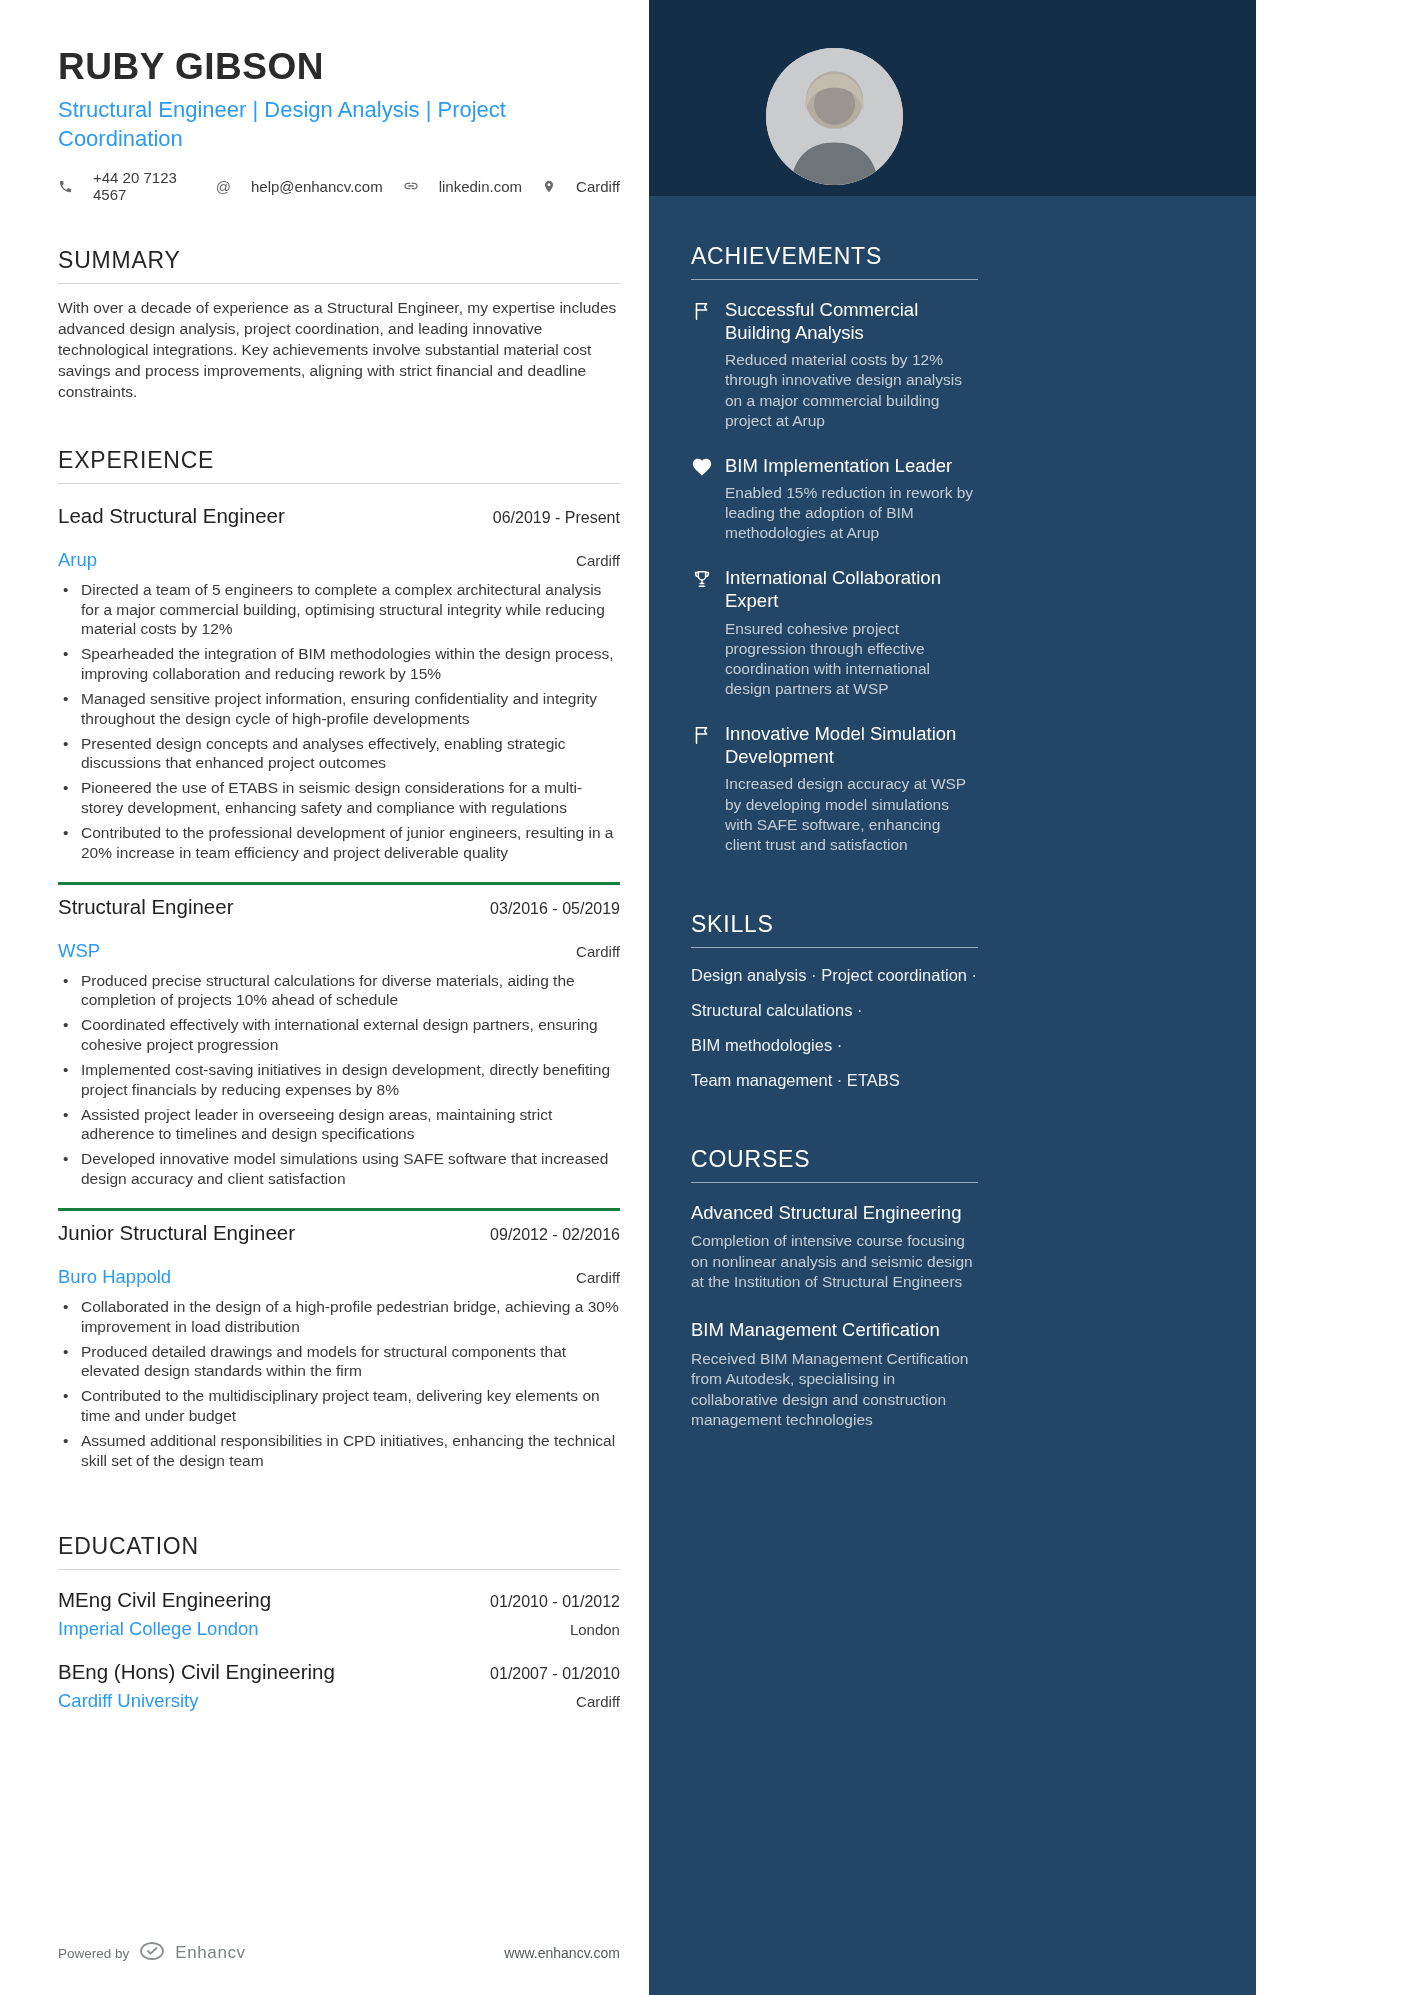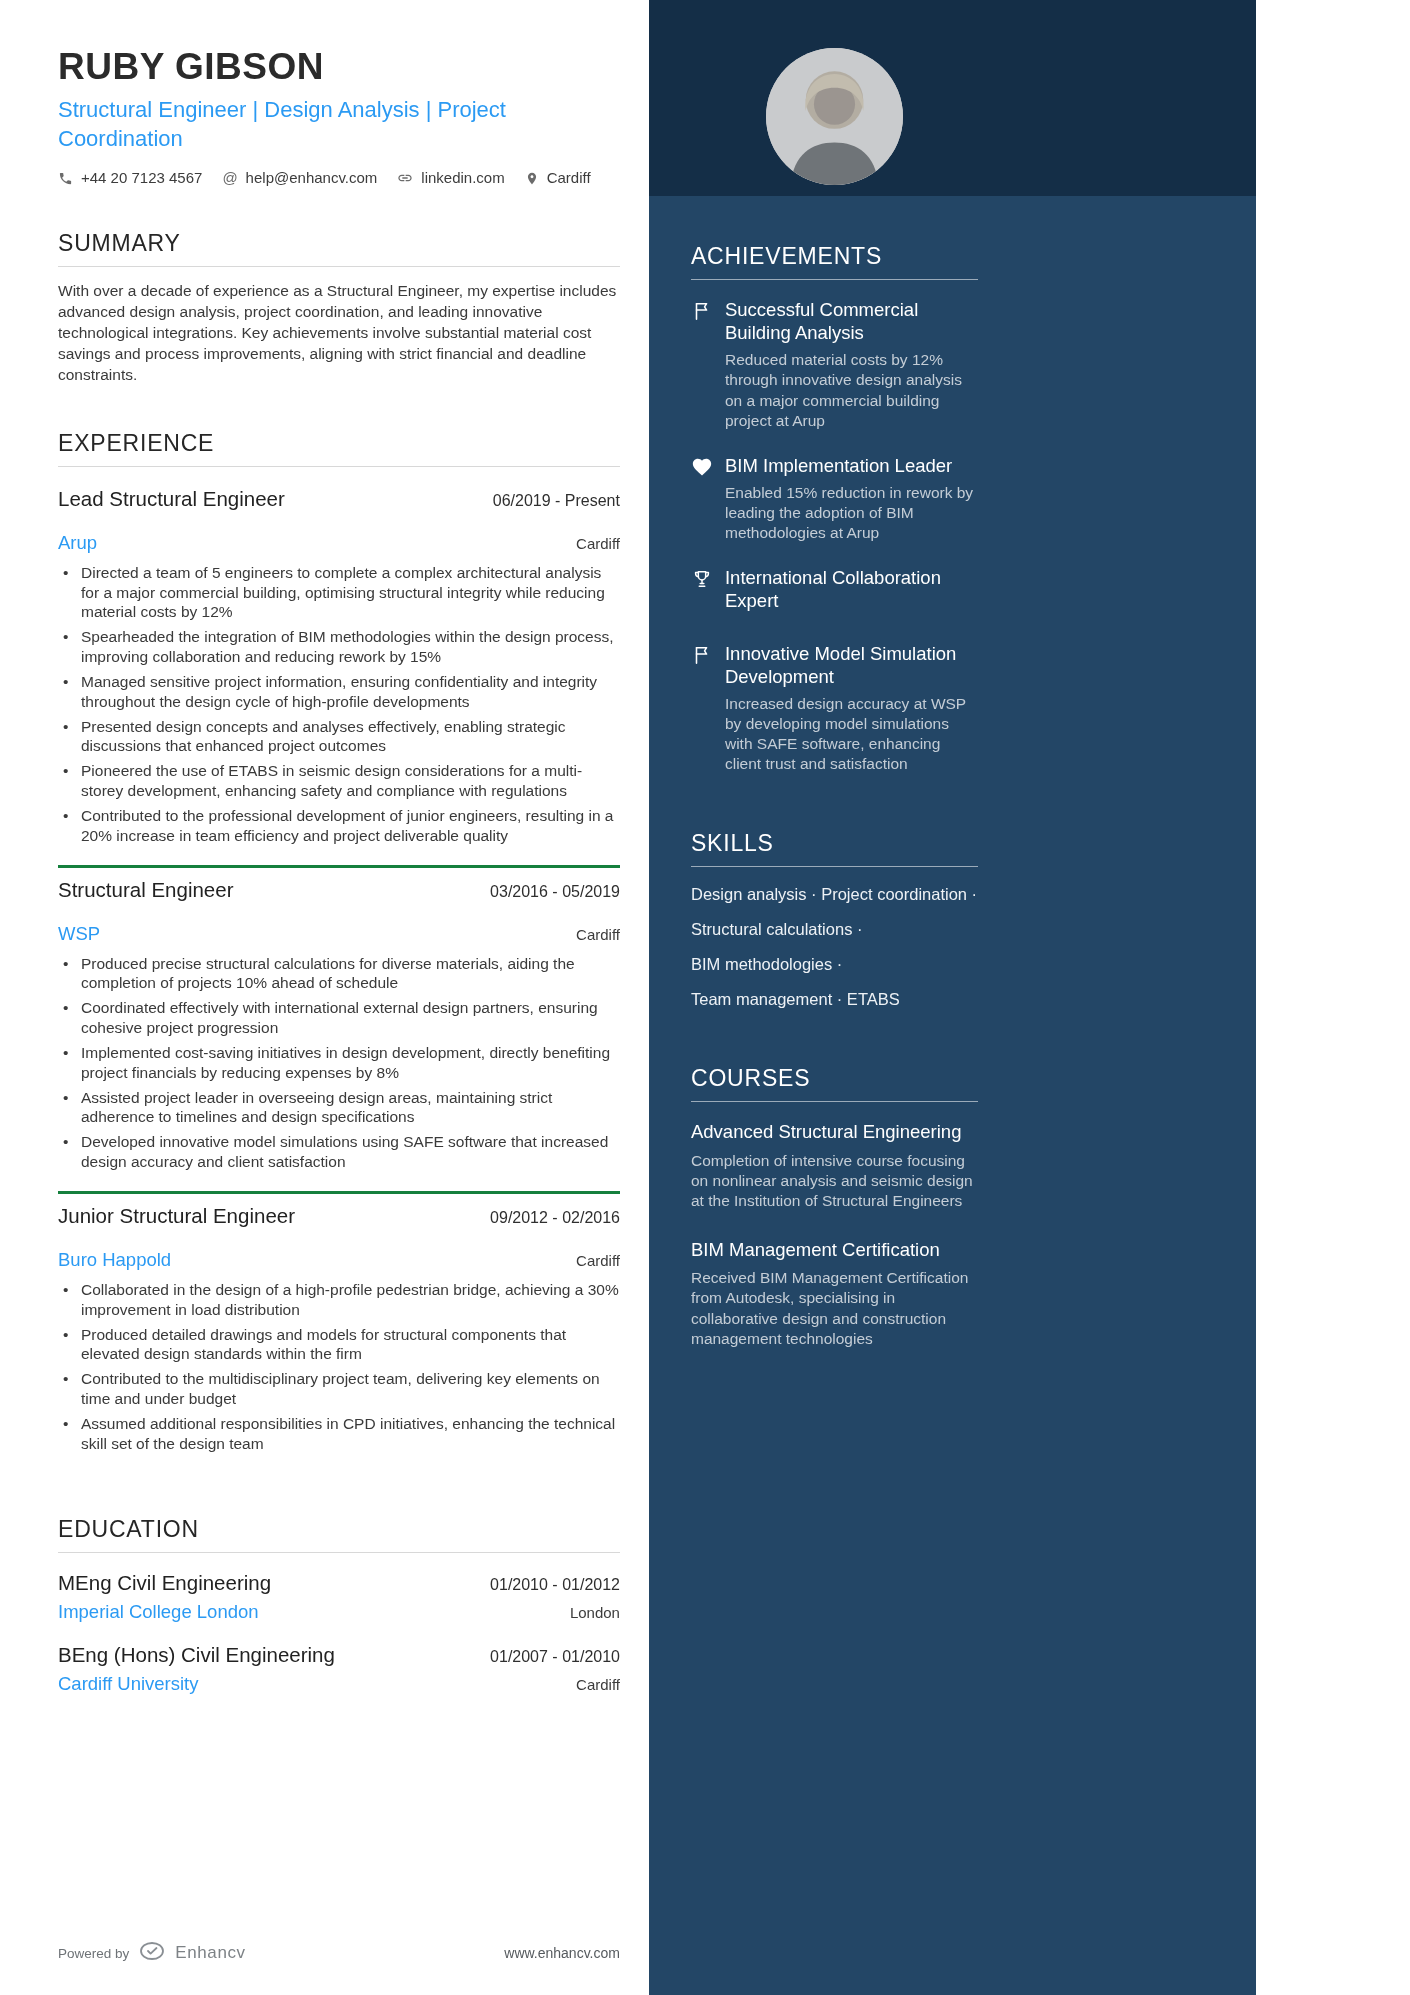--- a/index.html
+++ b/index.html
@@ -8,21 +8,21 @@
 
   .page { display: flex; width: 1256px; min-height: 1995px; background: #fff; }
 
   
   .main { width: 723px; padding: 46px 29px 30px 58px; display: flex; flex-direction: column; }
 
   .name { font-size: 37px; font-weight: 700; color: #2b2b2b; letter-spacing: 0.5px; }
   .job-title { font-size: 22px; color: #2b9af3; margin-top: 8px; line-height: 1.3; max-width: 580px; }
 
   .contacts { display: flex; align-items: center; gap: 20px; margin-top: 16px; font-size: 15px; color: #3c3c3c; }
-  .c-item { display: inline-flex; align-items: flex-end; gap: 8px; }
+  .c-item { display: inline-flex; align-items: center; gap: 20px; }
   .c-ic { display: inline-flex; align-items: center; color: #6b6b6b; }
   .c-at { font-size: 15px; color: #6b6b6b; }
 
   .sec { margin-top: 44px; }
   .sec-h { font-size: 23px; font-weight: 400; color: #262626; letter-spacing: 0.8px; }
   .rule { border-bottom: 1px solid #d8d8d8; margin: 9px 0 14px; }
   .rule-tight { border-bottom: 1px solid #d8d8d8; margin: 9px 0 10px; }
 
   .summary-text { font-size: 15.5px; line-height: 1.35; color: #3a3a3a; max-width: 640px; }
 
@@ -274,20 +274,21 @@
                 <path d="M8 4h8v5a4 4 0 0 1-8 0V4z"></path>
                 <path d="M8 5H5v1a3.5 3.5 0 0 0 3 3.5"></path>
                 <path d="M16 5h3v1a3.5 3.5 0 0 1-3 3.5"></path>
                 <path d="M12 13v4"></path>
                 <path d="M9 20h6"></path>
                 <path d="M10 17h4"></path>
               </svg>
           </span>
           <div>
             <div class="ach-t">International Collaboration Expert</div>
+            <div class="ach-d">Ensured cohesive project progression through effective coordination with international design partners at WSP</div>
           </div>
         </div>
 
         <div class="ach">
           <span class="ach-ic">
             <svg width="22" height="22" viewBox="0 0 24 24" fill="none" stroke="#ffffff" stroke-width="1.7" stroke-linecap="round" stroke-linejoin="round">
                 <path d="M6 21V4"></path>
                 <path d="M6 4h11l-2.2 3.5L17 11H6"></path>
               </svg>
           </span>

